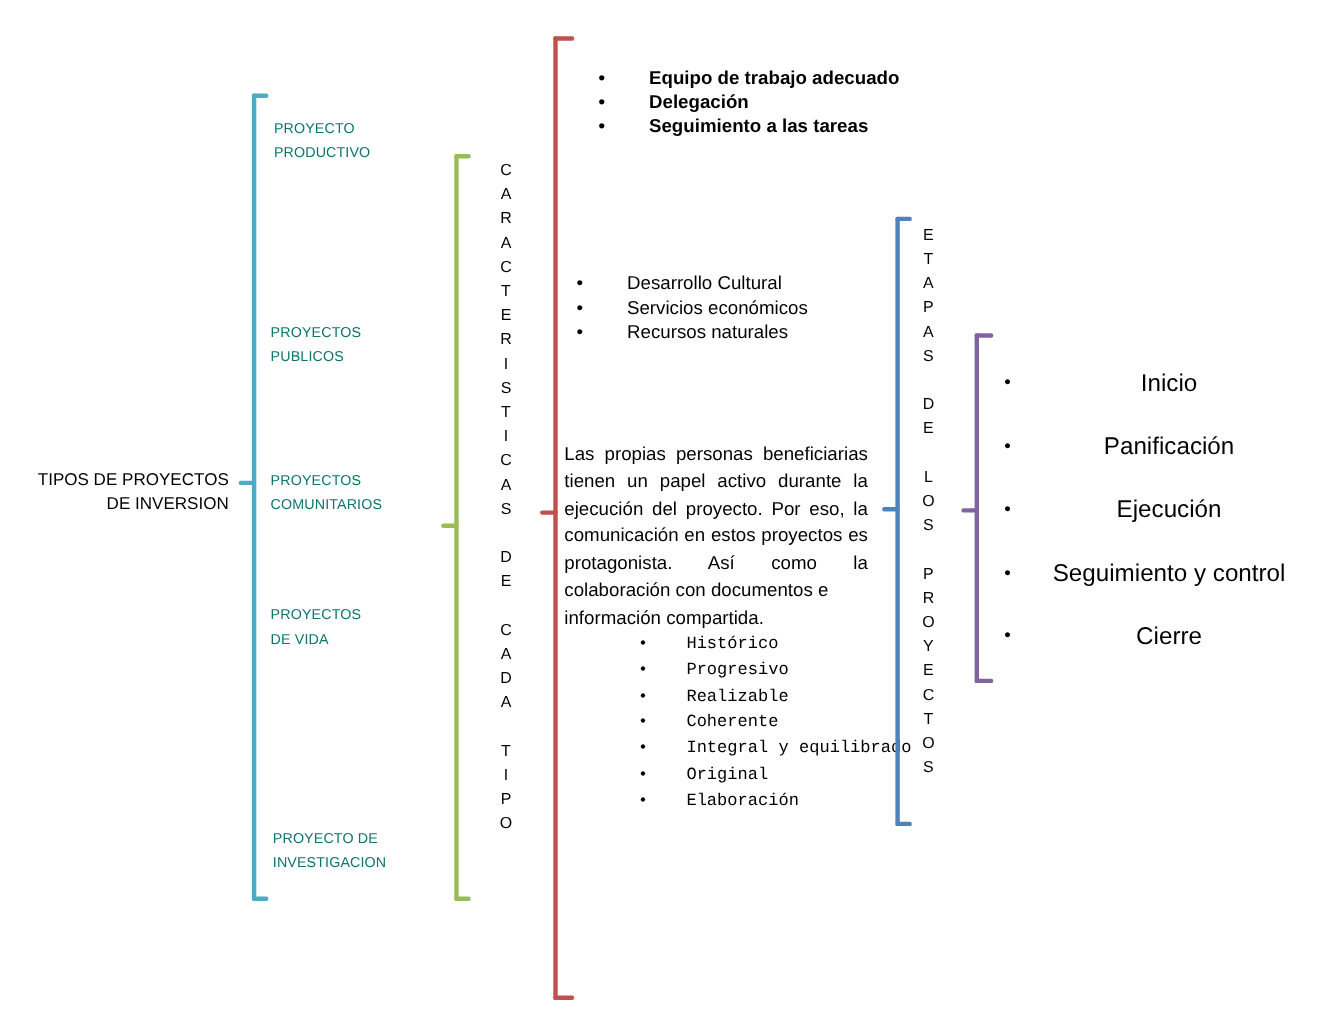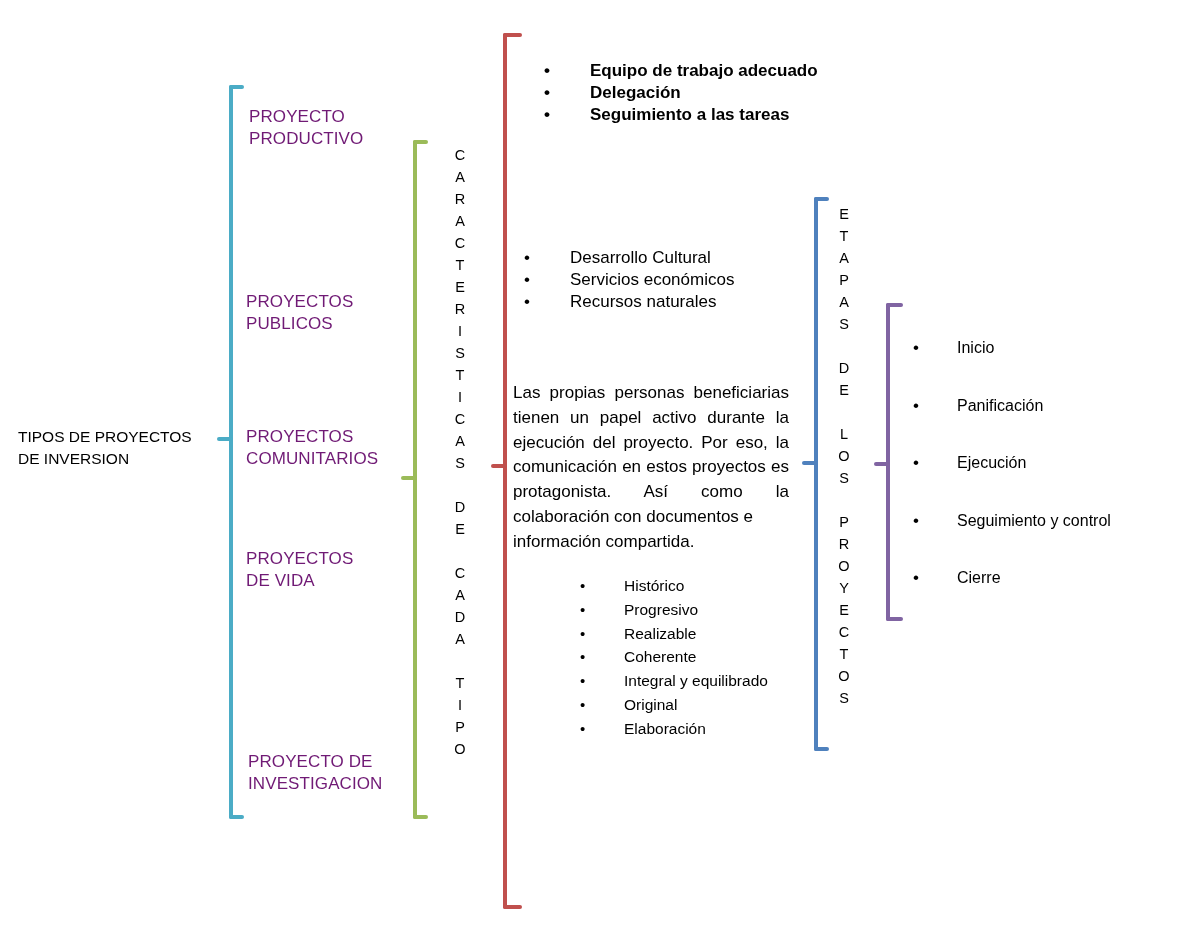--- a/index.html
+++ b/index.html
@@ -44,32 +44,32 @@
     position: absolute;
     background: #b8b8b8;
     border-radius: 2px;
     z-index: -1;
   }
 
   
   .label-cal {
     position: absolute;
     font-family: "Liberation Sans", sans-serif;
-    font-size: 17px;
+    font-size: 13px;
     line-height: 22px;
     letter-spacing: .1px;
     white-space: pre-line;
-    color: #701a75;
+    color: #0f766e;
   }
   .root-label {
     position: absolute;
     font-family: "Liberation Sans", sans-serif;
     font-size: 15.5px;
     line-height: 22px;
-    text-align: left;
+    text-align: right;
     white-space: pre-line;
   }
   .vletters {
     position: absolute;
     font-family: "Liberation Sans", sans-serif;
     font-size: 14.5px;
     text-align: center;
     width: 22px;
   }
   .vletters div { height: 22px; line-height: 22px; }
@@ -95,41 +95,43 @@
   
   .b-arial li {
     font-family: "Liberation Sans", sans-serif;
     font-size: 17px;
     line-height: 22.2px;
   }
   .b-arial li:before { font-size: 17px; }
 
   
   .b-cal li {
-    font-family: Liberation Sans, sans-serif;
+    font-family: Liberation Mono, monospace;
     font-size: 15.5px;
     line-height: 23.8px;
   }
   .b-cal li:before { font-size: 15px; left: 2px; }
 
   
   .b-spaced li {
     font-family: "Liberation Sans", sans-serif;
-    font-size: 16px;
+    font-size: 22px;
     line-height: 57.5px;
     padding-left: 44px;
+    text-align: center;
   }
 
   .paragraph {
     position: absolute;
     font-family: "Liberation Sans", sans-serif;
     font-size: 17px;
     line-height: 24.8px;
     text-align: justify;
     text-justify: inter-word;
+    margin-top: 20px;
   }
   .paragraph .last { display: block; }
 </style>
 </head>
 <body>
 
 <div id="canvas">
 
   <div class="root-label" style="left:18px; top:426px; width:190px;">TIPOS DE PROYECTOS
 DE INVERSION</div>

